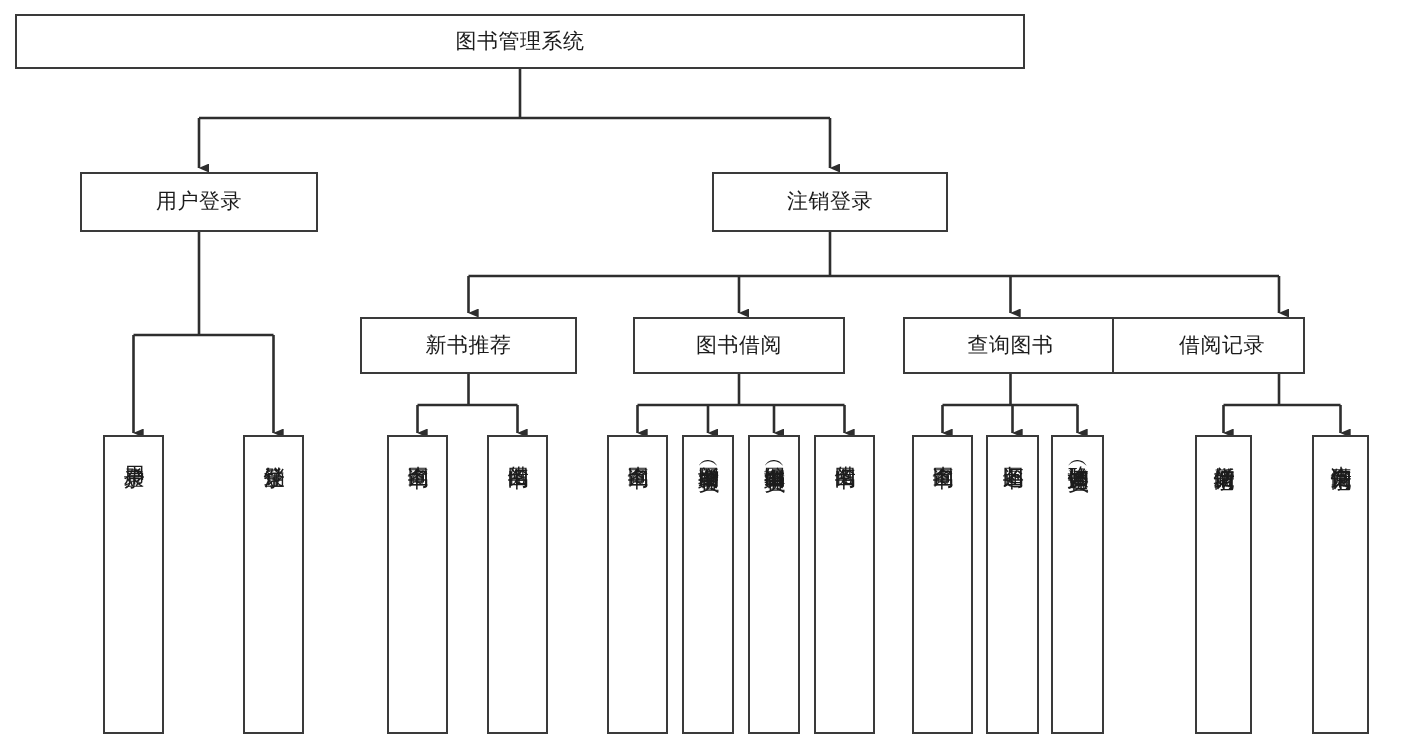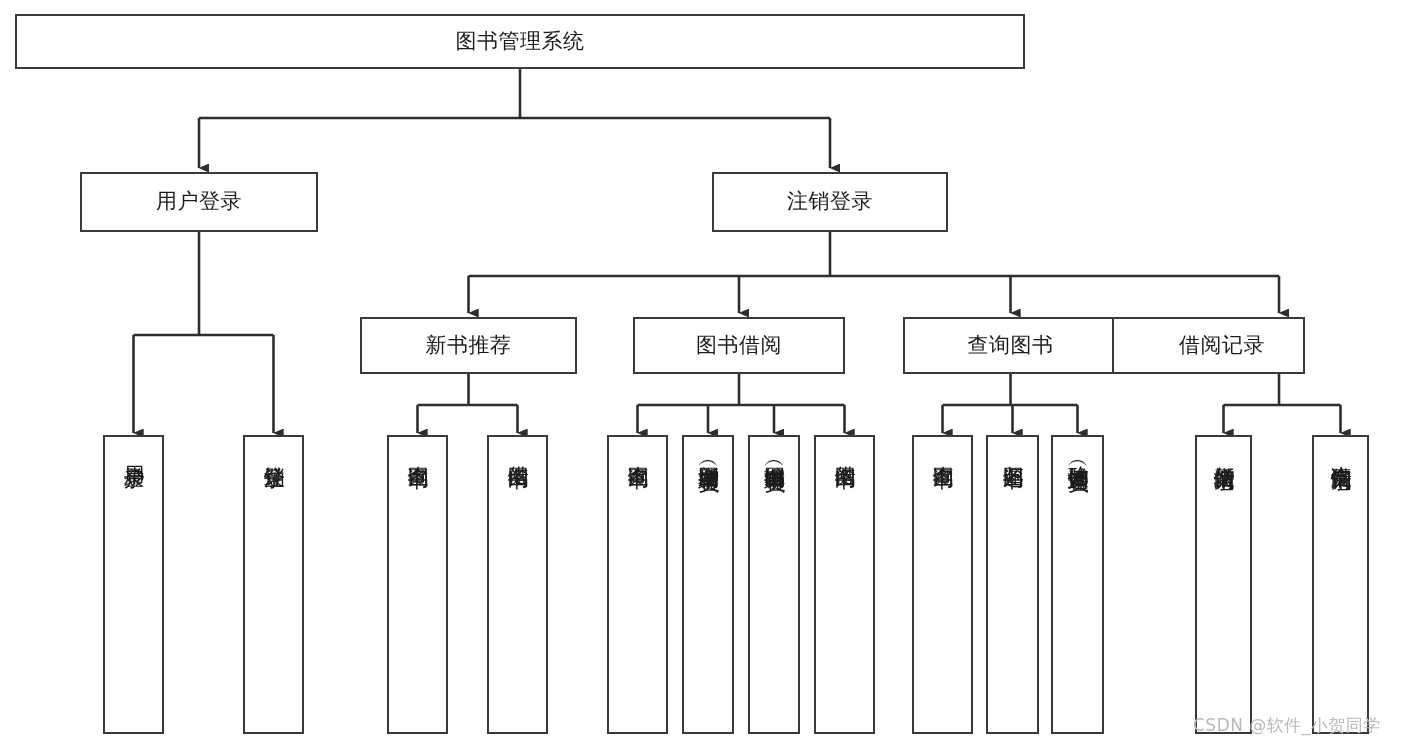--- a/index.html
+++ b/index.html
@@ -172,15 +172,14 @@
   <div class="node-box leaf-box" id="box-leaf-10" style="left: 1051px; top: 435px; width: 53px; height: 299px;">
     <span class="node-label-v">确认归还（管理员）</span>
   </div>
   <div class="node-box leaf-box" id="box-leaf-11" style="left: 1195px; top: 435px; width: 57px; height: 299px;">
     <span class="node-label-v">新增借阅记录</span>
   </div>
   <div class="node-box leaf-box" id="box-leaf-12" style="left: 1312px; top: 435px; width: 57px; height: 299px;">
     <span class="node-label-v">查询借阅记录</span>
   </div>
 
-  <span class="watermark" id="watermark" style="left: 1193px; top: 714px;">CSDN @软件_小贺同学</span>
 
 </div>
 
 </body></html>

